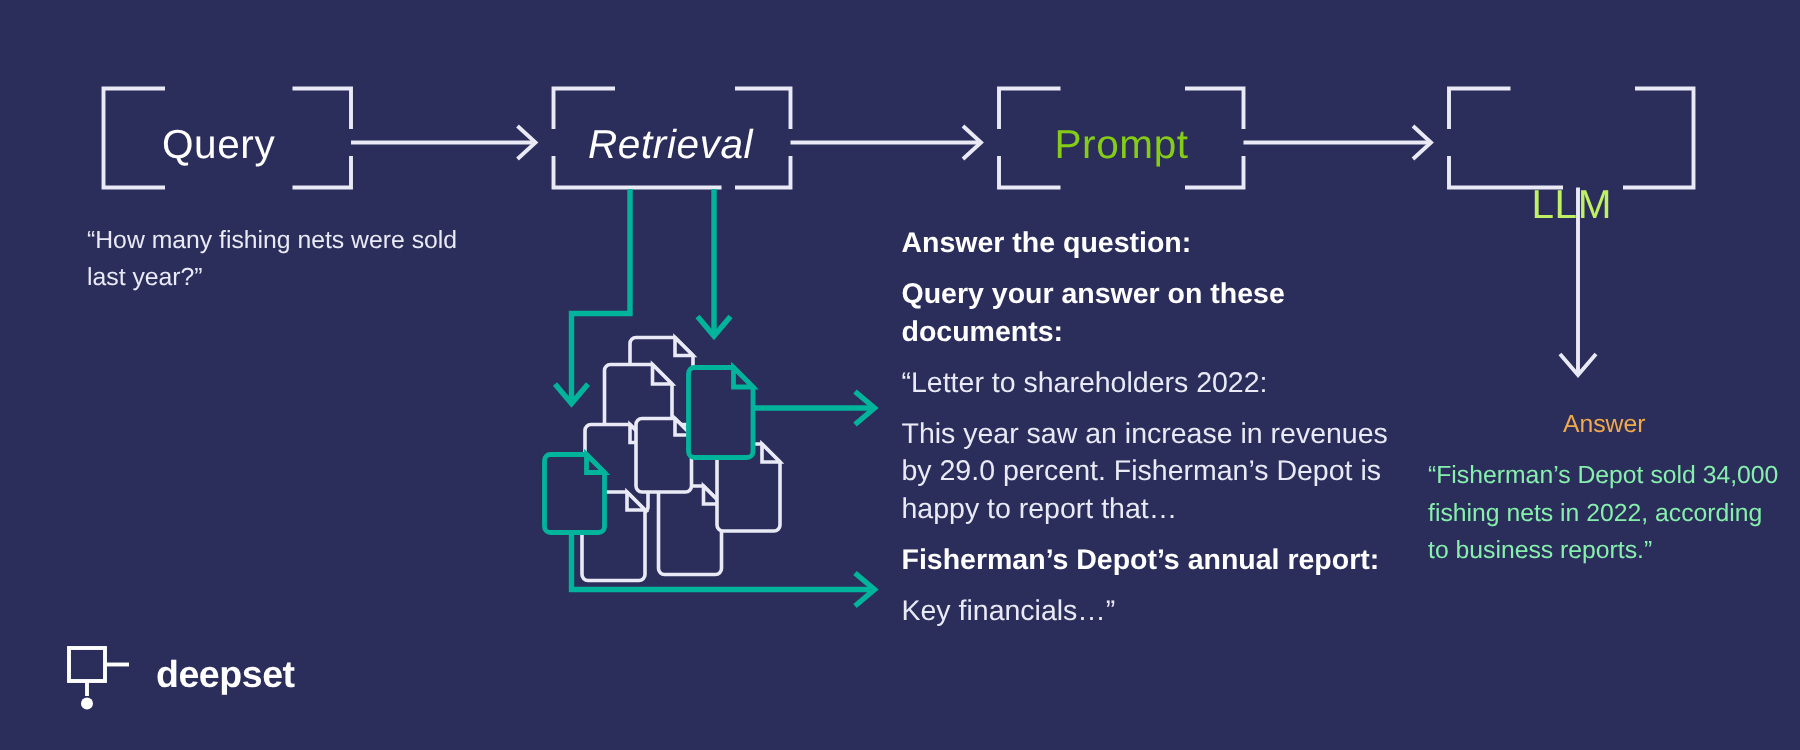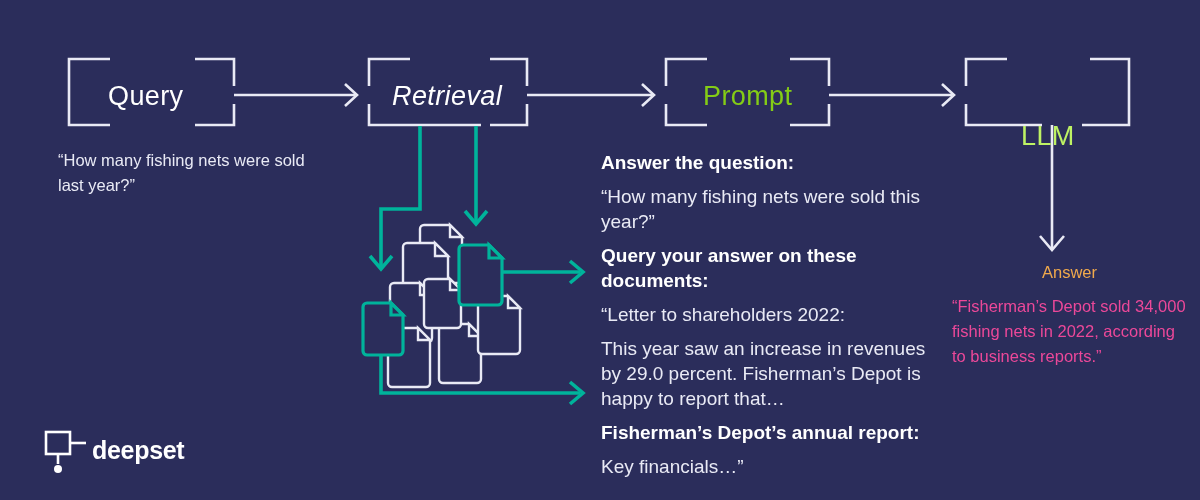--- a/index.html
+++ b/index.html
@@ -30,32 +30,32 @@
     font-size:16.5px;line-height:25px;
   }
   .prompt-text{
     left:601px;top:150px;width:340px;
     font-size:19px;line-height:25px;
   }
   .prompt-text p{margin:0 0 9px 0;}
   .prompt-text p.hd{font-weight:bold;color:#ffffff;}
   .prompt-text p.last{margin-bottom:2px;}
 
-  .answer-wrap{position:absolute;left:952px;top:263px;width:235px;}
+  .answer-wrap{position:absolute;left:952px;top:274px;width:235px;}
   .answer-title{
     color:#f0a94c;font-size:16.5px;text-align:center;
     margin:0 0 12px 0;
   }
   .answer-body{
-    color:#ec4899;font-size:16.5px;line-height:25px;margin:0;
+    color:#86efac;font-size:16.5px;line-height:25px;margin:0;
   }
 
   .logo{
     position:absolute;left:44px;top:428px;
-    display:flex;align-items:center;gap:0;
+    display:flex;align-items:center;gap:12px;
   }
   .logo-word{
     color:#ffffff;font-size:25px;font-weight:bold;letter-spacing:-.3px;
   }
 </style>
 </head>
 <body>
 
 <div id="stage">
 
@@ -195,21 +195,20 @@
 
   <div class="box-label lbl-query" style="left:108px;top:81px;">Query</div>
   <div class="box-label lbl-retrieval" style="left:392px;top:81px;font-style:italic;">Retrieval</div>
   <div class="box-label lbl-prompt" style="left:703px;top:81px;">Prompt</div>
   <div class="box-label lbl-llm" style="left:1021px;top:81px;">LLM</div>
 
   <div class="textblock query-text">“How many fishing nets were sold last year?”</div>
 
   <div class="textblock prompt-text">
     <p class="hd">Answer the question:</p>
-    <p>“How many fishing nets were sold this year?”</p>
     <p class="hd">Query your answer on these documents:</p>
     <p>“Letter to shareholders 2022:</p>
     <p>This year saw an increase in revenues by 29.0 percent. Fisherman’s Depot is happy to report that…</p>
     <p class="hd">Fisherman’s Depot’s annual report:</p>
     <p class="last">Key financials…”</p>
   </div>
 
   <div class="answer-wrap">
     <p class="answer-title">Answer</p>
     <p class="answer-body">“Fisherman’s Depot sold 34,000 fishing nets in 2022, according to business reports.”</p>

